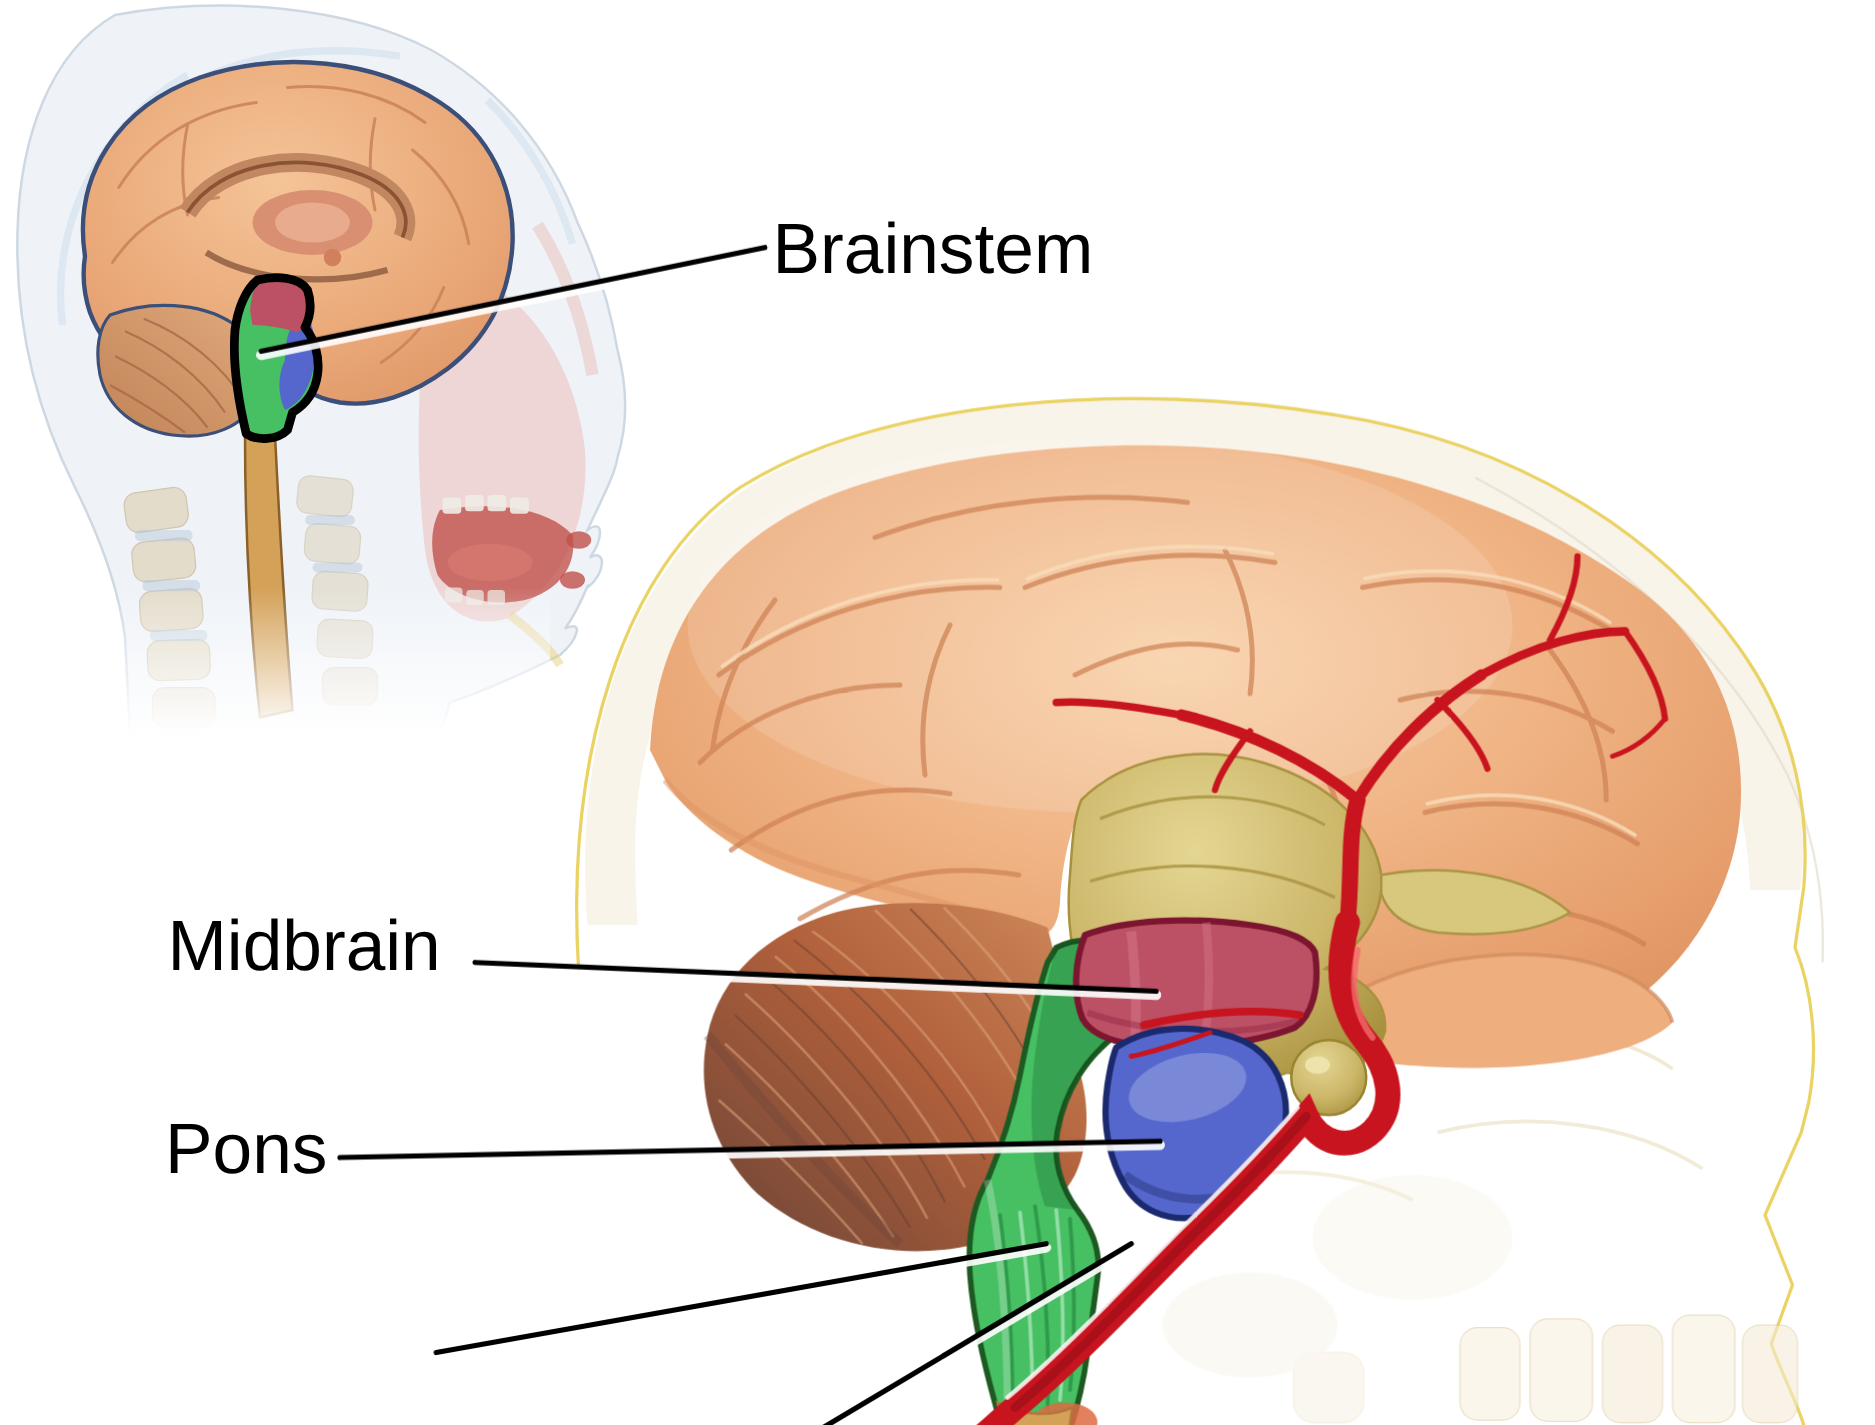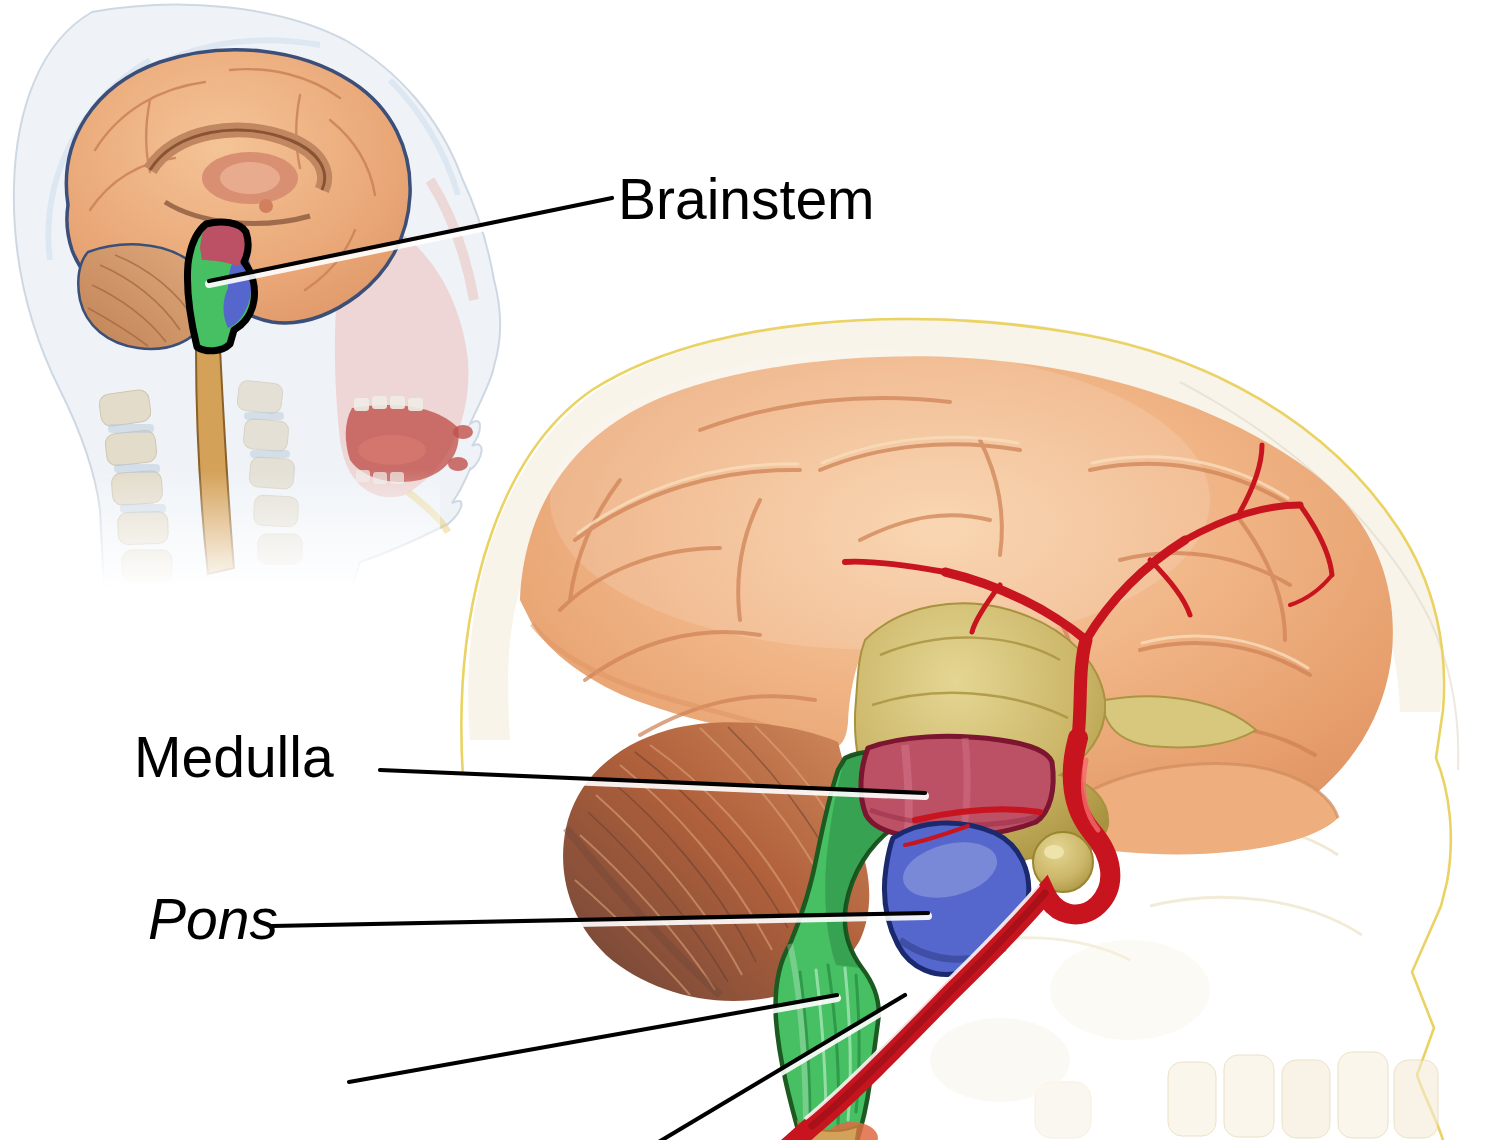--- a/index.html
+++ b/index.html
@@ -3,21 +3,21 @@
 <meta charset="utf-8">
 <style>
   html,body{margin:0;padding:0;background:#fff;}
   .stage{position:relative;width:1500px;height:1140px;background:#fff;overflow:hidden;
          font-family:"Liberation Sans", sans-serif;}
   .stage svg{position:absolute;left:0;top:0;}
   .anat-label{position:absolute;font:400 57px/1 "Liberation Sans", sans-serif;color:#000;
               white-space:nowrap;letter-spacing:0;}
   .lbl-brainstem{left:618px;top:155px;margin-top:16px;}
   .lbl-midbrain{left:134px;top:729px;}
-  .lbl-pons{left:148px;top:891px;font-style:italic;}
+  .lbl-pons{left:132px;top:891px;}
   .lbl-medulla{left:128px;top:1040px;}
 </style>
 </head>
 <body>
 
 <div class="stage">
 <svg width="1500" height="1140" viewBox="0 0 1500 1140">
   <defs>
     <radialGradient id="gBrain" cx="48%" cy="35%" r="75%">
       <stop offset="0%" stop-color="#f8d0a6"></stop>
@@ -353,15 +353,15 @@
       <line x1="349" y1="1082" x2="837" y2="995" stroke-width="4.2" stroke="#000000"></line>
     </g>
     <g>
       <line x1="905" y1="998" x2="657" y2="1146" stroke="#ffffff" stroke-width="8" opacity="0.9"></line>
       <line x1="905" y1="995" x2="657" y2="1143" stroke-width="4.2" stroke="#000000"></line>
     </g>
   </g>
 </svg>
 
   <div class="anat-label lbl-brainstem">Brainstem</div>
-  <div class="anat-label lbl-midbrain">Medulla</div>
+  <div class="anat-label lbl-midbrain">Midbrain</div>
   <div class="anat-label lbl-pons">Pons</div>
 </div>
 
 </body></html>

